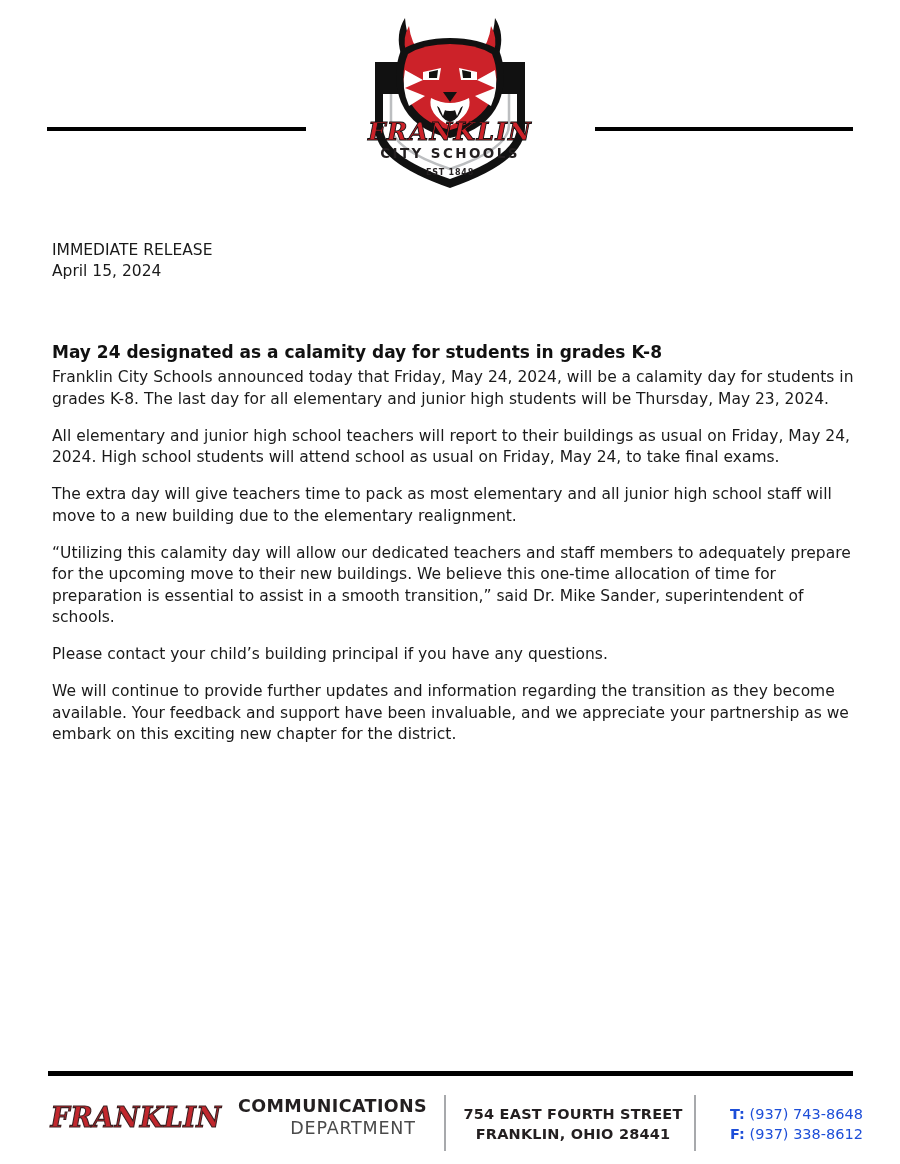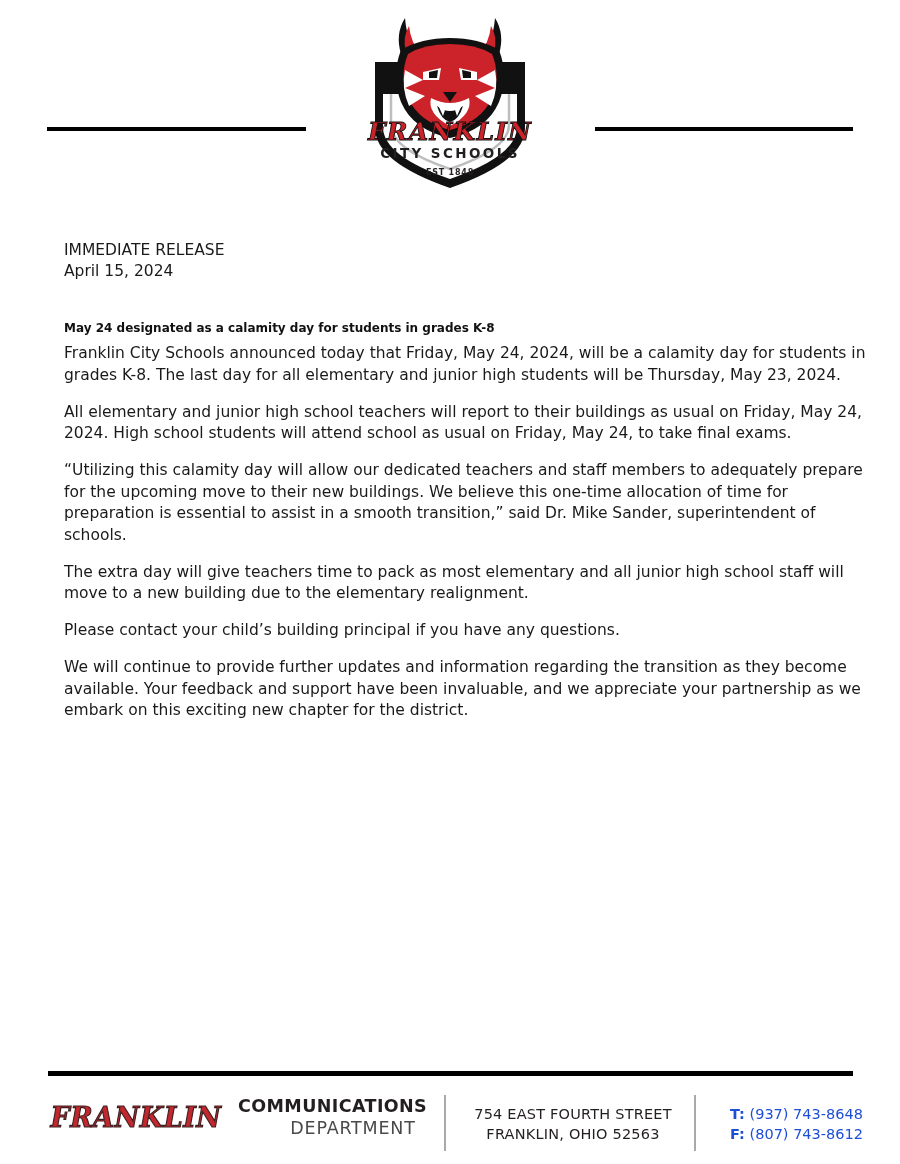--- a/index.html
+++ b/index.html
@@ -39,35 +39,35 @@
     left: 361px;
     top: 10px;
     width: 178px;
     height: 180px;
   }
   .logo svg { display: block; width: 178px; height: 180px; }
 
   
   .content {
     position: absolute;
-    left: 64px;
+    left: 52px;
     top: 240px;
     width: 802px;
   }
   .meta-line {
     font-size: 15.5px;
     line-height: 21px;
     color: #1a1a1a;
     white-space: pre;
   }
   .headline {
     font-weight: bold;
-    font-size: 12px;
+    font-size: 17px;
     line-height: 21px;
-    margin-top: 36px;
+    margin-top: 60px;
     color: #111111;
   }
   .para {
     font-size: 15.5px;
     line-height: 21.5px;
     color: #1a1a1a;
     text-align: left;
   }
   .para:first-of-type { margin-top: 4px; }
 
@@ -138,20 +138,21 @@
   .address {
     position: absolute;
     left: 410px;
     top: 12px;
     width: 230px;
     text-align: center;
     font-size: 14.5px;
     line-height: 20px;
     letter-spacing: 0.2px;
     color: #231f20;
+    font-weight: bold;
   }
 
   .contact {
     position: absolute;
     left: 682px;
     top: 12px;
     width: 160px;
     font-size: 14.5px;
     line-height: 20px;
     color: #1d4ed8;
@@ -216,22 +217,22 @@
 </div>
 
 <div class="content">
   <div class="meta-line">IMMEDIATE RELEASE</div>
   <div class="meta-line">April 15, 2024</div>
 
   <div class="headline">May 24 designated as a calamity day for students in grades K-8</div>
 
   <p class="para">Franklin City Schools announced today that Friday, May 24, 2024, will be a calamity day for students in grades K-8. The last day for all elementary and junior high students will be Thursday, May 23, 2024.</p>
   <p class="para">All elementary and junior high school teachers will report to their buildings as usual on Friday, May 24, 2024. High school students will attend school as usual on Friday, May 24, to take final exams.</p>
+  <p class="para">The extra day will give teachers time to pack as most elementary and all junior high school staff will move to a new building due to the elementary realignment.</p>
   <p class="para">“Utilizing this calamity day will allow our dedicated teachers and staff members to adequately prepare for the upcoming move to their new buildings. We believe this one-time allocation of time for preparation is essential to assist in a smooth transition,” said Dr. Mike Sander, superintendent of schools.</p>
-  <p class="para">The extra day will give teachers time to pack as most elementary and all junior high school staff will move to a new building due to the elementary realignment.</p>
   <p class="para">Please contact your child’s building principal if you have any questions.</p>
   <p class="para">We will continue to provide further updates and information regarding the transition as they become available. Your feedback and support have been invaluable, and we appreciate your partnership as we embark on this exciting new chapter for the district.</p>
 </div>
 
 <div class="footer">
   <div class="footer-rule"></div>
 
   <div class="footer-inner">
 
     <div class="fr-wordmark">
@@ -242,30 +243,30 @@
 
     <div class="dept">
       <div class="dept-1">COMMUNICATIONS</div>
       <div class="dept-2">DEPARTMENT</div>
     </div>
 
     <div class="divider divider-1"></div>
 
     <div class="address">
       <div>754 EAST FOURTH STREET</div>
-      <div>FRANKLIN, OHIO 52563</div>
+      <div>FRANKLIN, OHIO 28441</div>
     </div>
 
     <div class="divider divider-2"></div>
 
     <div class="contact">
       <div>
         <b>T:</b>
         <span>(937) 743-8648</span>
       </div>
       <div>
         <b>F:</b>
-        <span>(807) 743-8612</span>
+        <span>(937) 338-8612</span>
       </div>
     </div>
 
   </div>
 </div>
 
 </body></html>

